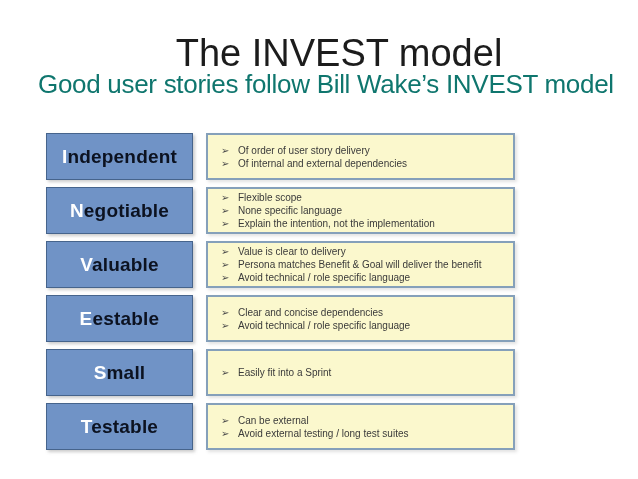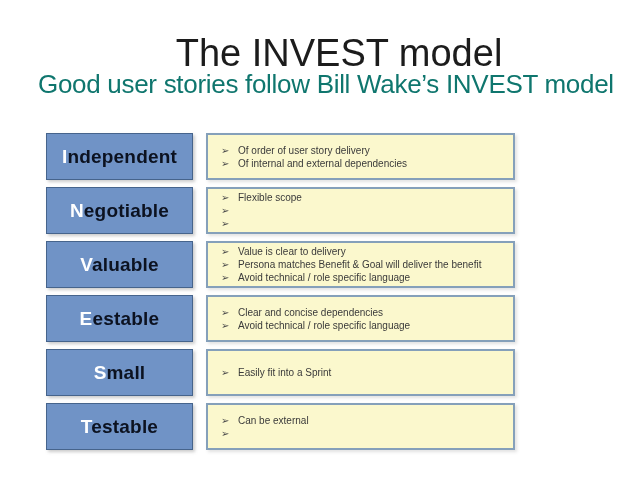--- a/index.html
+++ b/index.html
@@ -98,23 +98,25 @@
       <div class="term-box">
         <span class="term"><span class="fl">N</span><span>egotiable</span></span>
       </div>
       <div class="note-box">
         <div class="bullet">
             <span class="arrow">➢</span>
             <span>Flexible scope</span>
           </div>
         <div class="bullet">
             <span class="arrow">➢</span>
+            <span>None specific language</span>
           </div>
         <div class="bullet">
             <span class="arrow">➢</span>
+            <span>Explain the intention, not the implementation</span>
           </div>
       </div>
     </div>
 
     <div class="row">
       <div class="term-box">
         <span class="term"><span class="fl">V</span><span>aluable</span></span>
       </div>
       <div class="note-box">
         <div class="bullet">
@@ -164,18 +166,19 @@
       <div class="term-box">
         <span class="term"><span class="fl">T</span><span>estable</span></span>
       </div>
       <div class="note-box">
         <div class="bullet">
             <span class="arrow">➢</span>
             <span>Can be external</span>
           </div>
         <div class="bullet">
             <span class="arrow">➢</span>
+            <span>Avoid external testing / long test suites</span>
           </div>
       </div>
     </div>
 
   </div>
 </div>
 
 </body></html>

